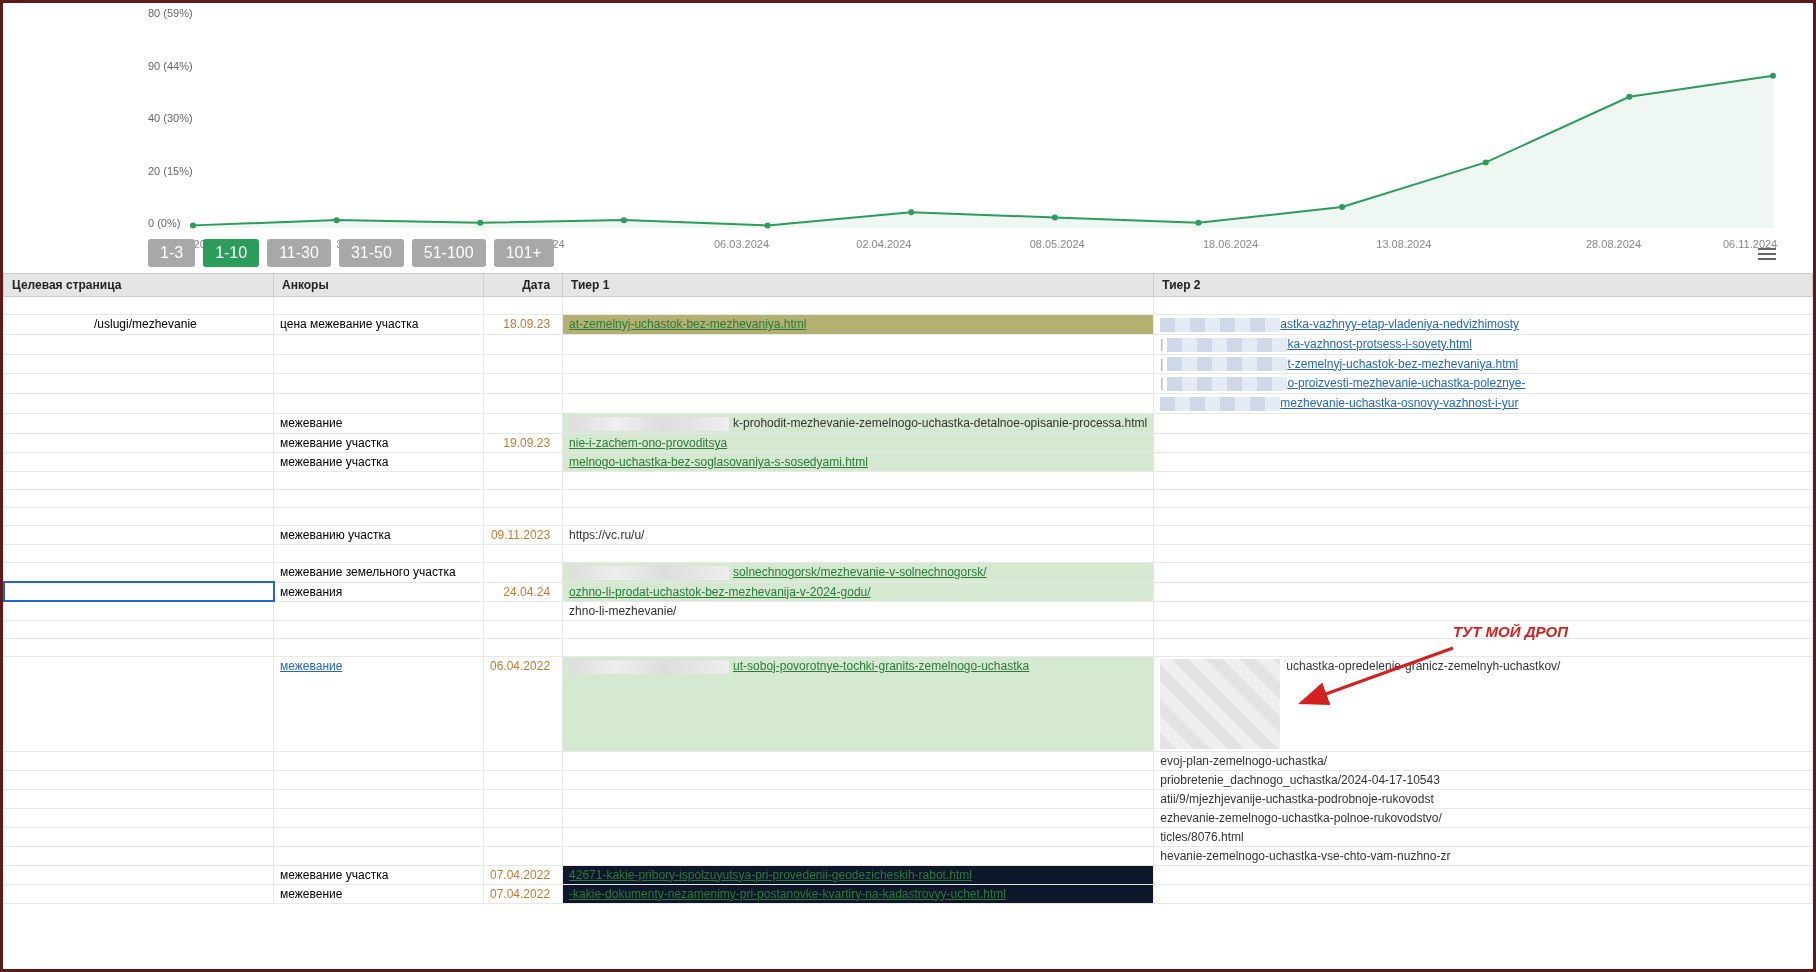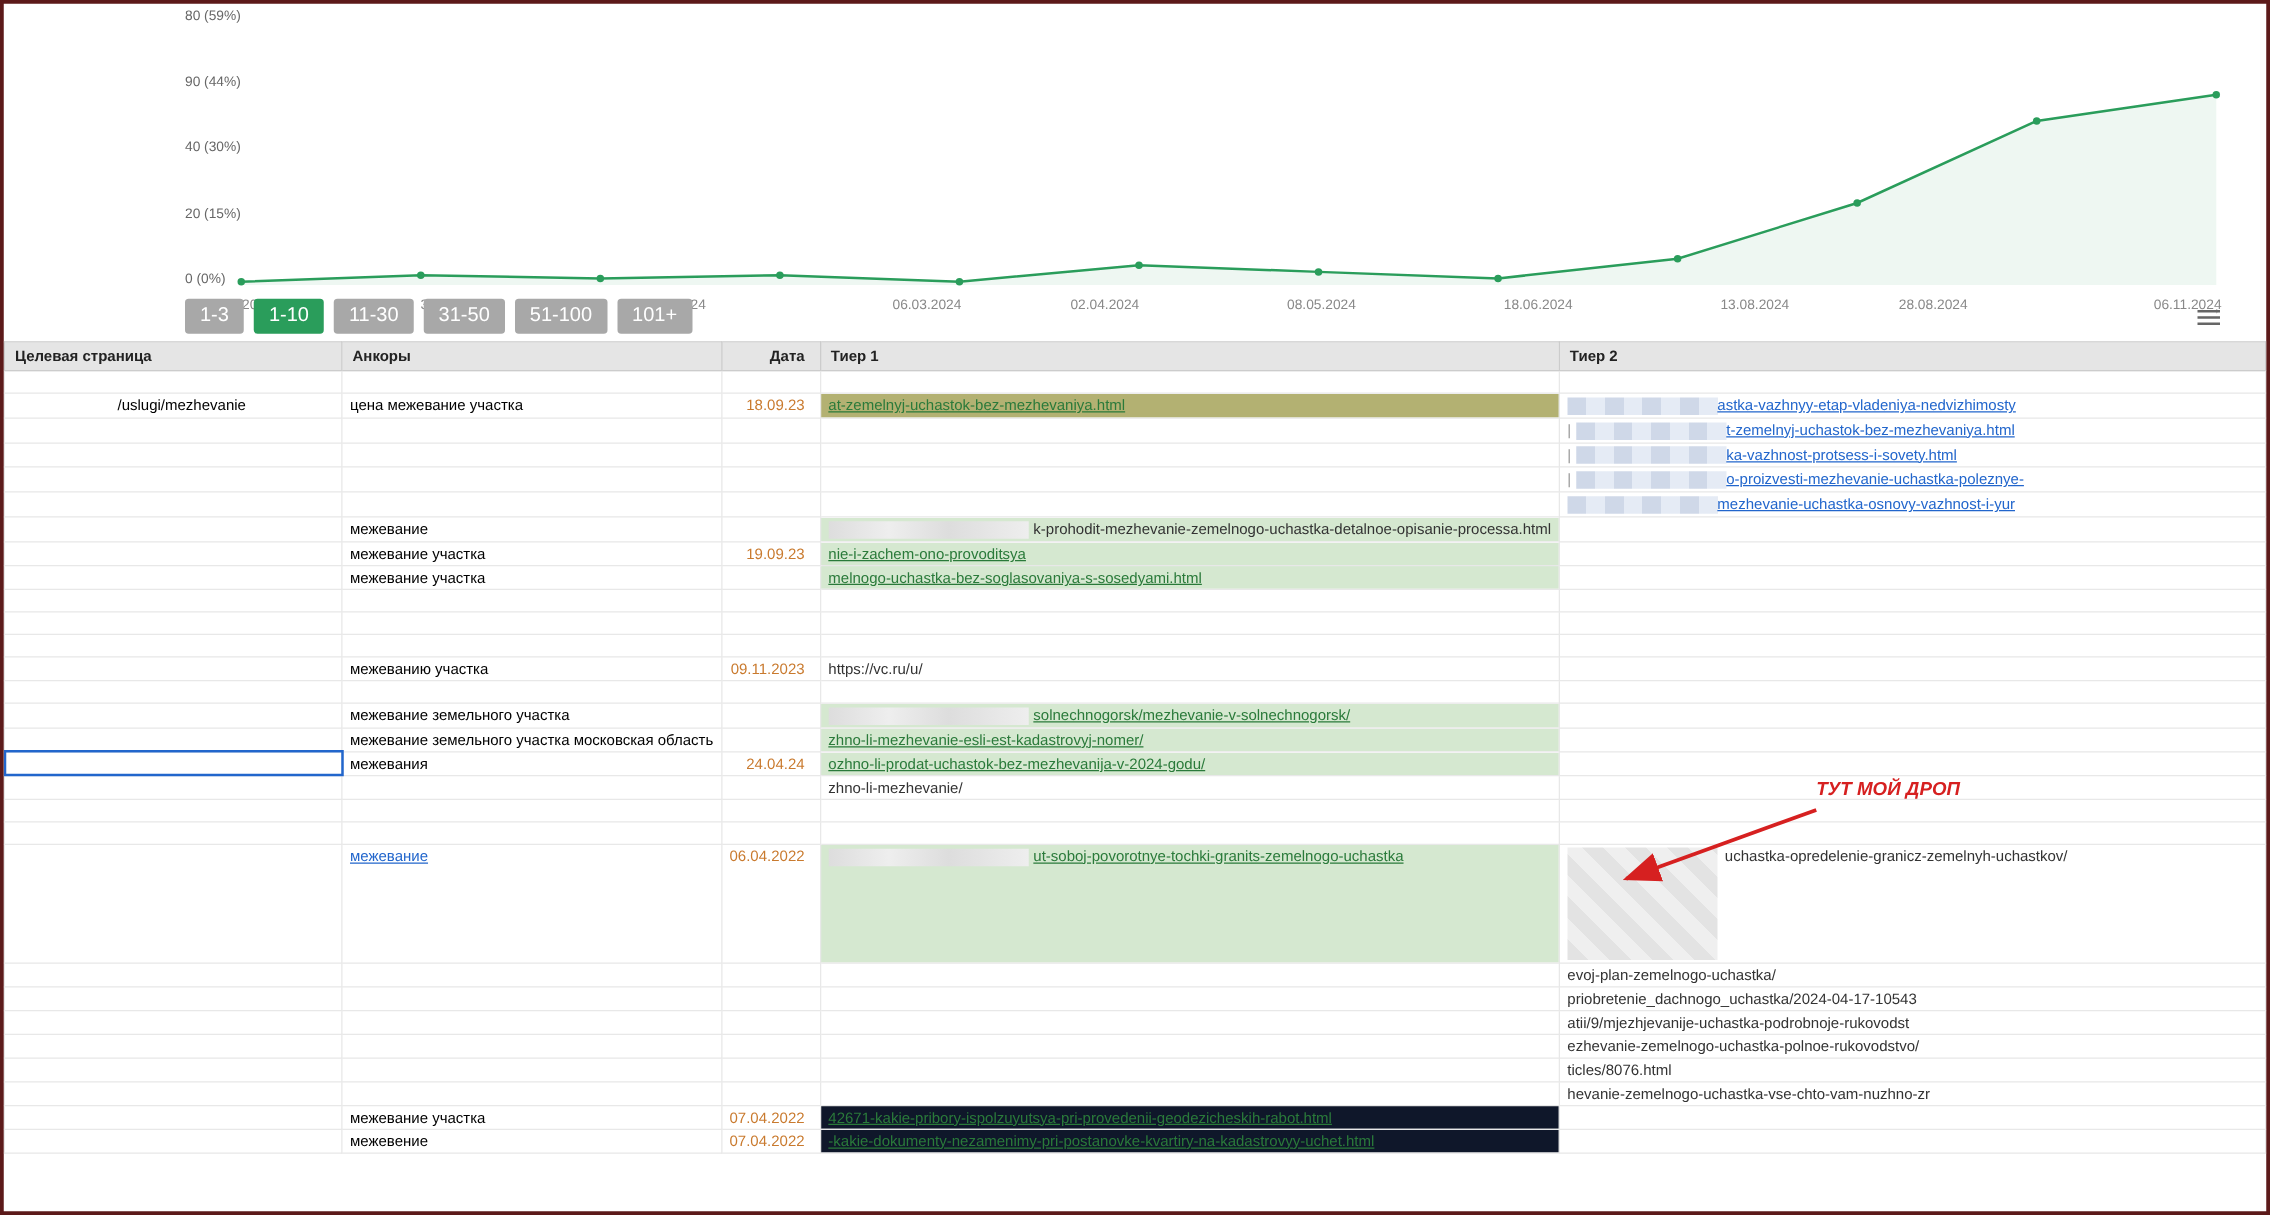--- a/index.html
+++ b/index.html
@@ -185,21 +185,21 @@
     </svg>
   <div class="x-labels">
       <div class="x-label" style="left: -30px;">09.01.2024</div>
       <div class="x-label" style="left: 143.333px;">31.01.2024</div>
       <div class="x-label" style="left: 316.667px;">14.02.2024</div>
       <div class="x-label" style="left: 490px; padding-left: 31px;">06.03.2024</div>
       <div class="x-label" style="left: 663.333px;">02.04.2024</div>
       <div class="x-label" style="left: 836.667px;">08.05.2024</div>
       <div class="x-label" style="left: 1010px;">18.06.2024</div>
       <div class="x-label" style="left: 1183.33px;">13.08.2024</div>
-      <div class="x-label" style="left: 1326px;">28.08.2024</div>
+      <div class="x-label" style="left: 1393px;">28.08.2024</div>
       <div class="x-label" style="left: 1530px;">06.11.2024</div>
     </div>
   <span class="chart-arrow">→</span>
   <div class="chart-controls">
       <button class="range-btn">1-3</button>
       <button class="range-btn active">1-10</button>
       <button class="range-btn">11-30</button>
       <button class="range-btn">31-50</button>
       <button class="range-btn">51-100</button>
       <button class="range-btn">101+</button>
@@ -235,28 +235,28 @@
           <td class="col-anchor"><span>цена межевание участка</span></td>
           <td class="col-date"><span class="date-orange">18.09.23</span></td>
           <td class="col-tier1 tier1-bg-olive"><span class="link">at-zemelnyj-uchastok-bez-mezhevaniya.html</span></td>
           <td class="col-tier2"><span class="tier2-pixelblock"></span><span class="link-blue">astka-vazhnyy-etap-vladeniya-nedvizhimosty</span></td>
         </tr>
         <tr>
           <td class="col-target"></td>
           <td class="col-anchor"></td>
           <td class="col-date"></td>
           <td class="col-tier1"></td>
+          <td class="col-tier2"><span class="sep">|</span><span class="tier2-pixelblock"></span><span class="link-blue">ka-vazhnost-protsess-i-sovety.html</span></td>
+        </tr>
+        <tr>
+          <td class="col-target"></td>
+          <td class="col-anchor"></td>
+          <td class="col-date"></td>
+          <td class="col-tier1"></td>
           <td class="col-tier2"><span class="sep">|</span><span class="tier2-pixelblock"></span><span class="link-blue">t-zemelnyj-uchastok-bez-mezhevaniya.html</span></td>
-        </tr>
-        <tr>
-          <td class="col-target"></td>
-          <td class="col-anchor"></td>
-          <td class="col-date"></td>
-          <td class="col-tier1"></td>
-          <td class="col-tier2"><span class="sep">|</span><span class="tier2-pixelblock"></span><span class="link-blue">ka-vazhnost-protsess-i-sovety.html</span></td>
         </tr>
         <tr>
           <td class="col-target"></td>
           <td class="col-anchor"></td>
           <td class="col-date"></td>
           <td class="col-tier1"></td>
           <td class="col-tier2"><span class="sep">|</span><span class="tier2-pixelblock"></span><span class="link-blue">o-proizvesti-mezhevanie-uchastka-poleznye-</span></td>
         </tr>
         <tr>
           <td class="col-target"></td>
@@ -319,27 +319,20 @@
           <td class="col-anchor"></td>
           <td class="col-date"></td>
           <td class="col-tier1"></td>
           <td class="col-tier2"></td>
         </tr>
         <tr>
           <td class="col-target"></td>
           <td class="col-anchor"><span>межевание земельного участка</span></td>
           <td class="col-date"></td>
           <td class="col-tier1 tier1-bg-green"><span class="blur-block"></span><span class="link">solnechnogorsk/mezhevanie-v-solnechnogorsk/</span></td>
-          <td class="col-tier2"></td>
-        </tr>
-        <tr>
-          <td class="col-target"></td>
-          <td class="col-anchor"><span>межевание земельного участка московская область</span></td>
-          <td class="col-date"></td>
-          <td class="col-tier1 tier1-bg-green"><span class="link">zhno-li-mezhevanie-esli-est-kadastrovyj-nomer/</span></td>
           <td class="col-tier2"></td>
         </tr>
         <tr>
           <td class="col-target selected-cell"></td>
           <td class="col-anchor"><span>межевания</span></td>
           <td class="col-date"><span class="date-orange">24.04.24</span></td>
           <td class="col-tier1 tier1-bg-green"><span class="link">ozhno-li-prodat-uchastok-bez-mezhevanija-v-2024-godu/</span></td>
           <td class="col-tier2"></td>
         </tr>
         <tr>

